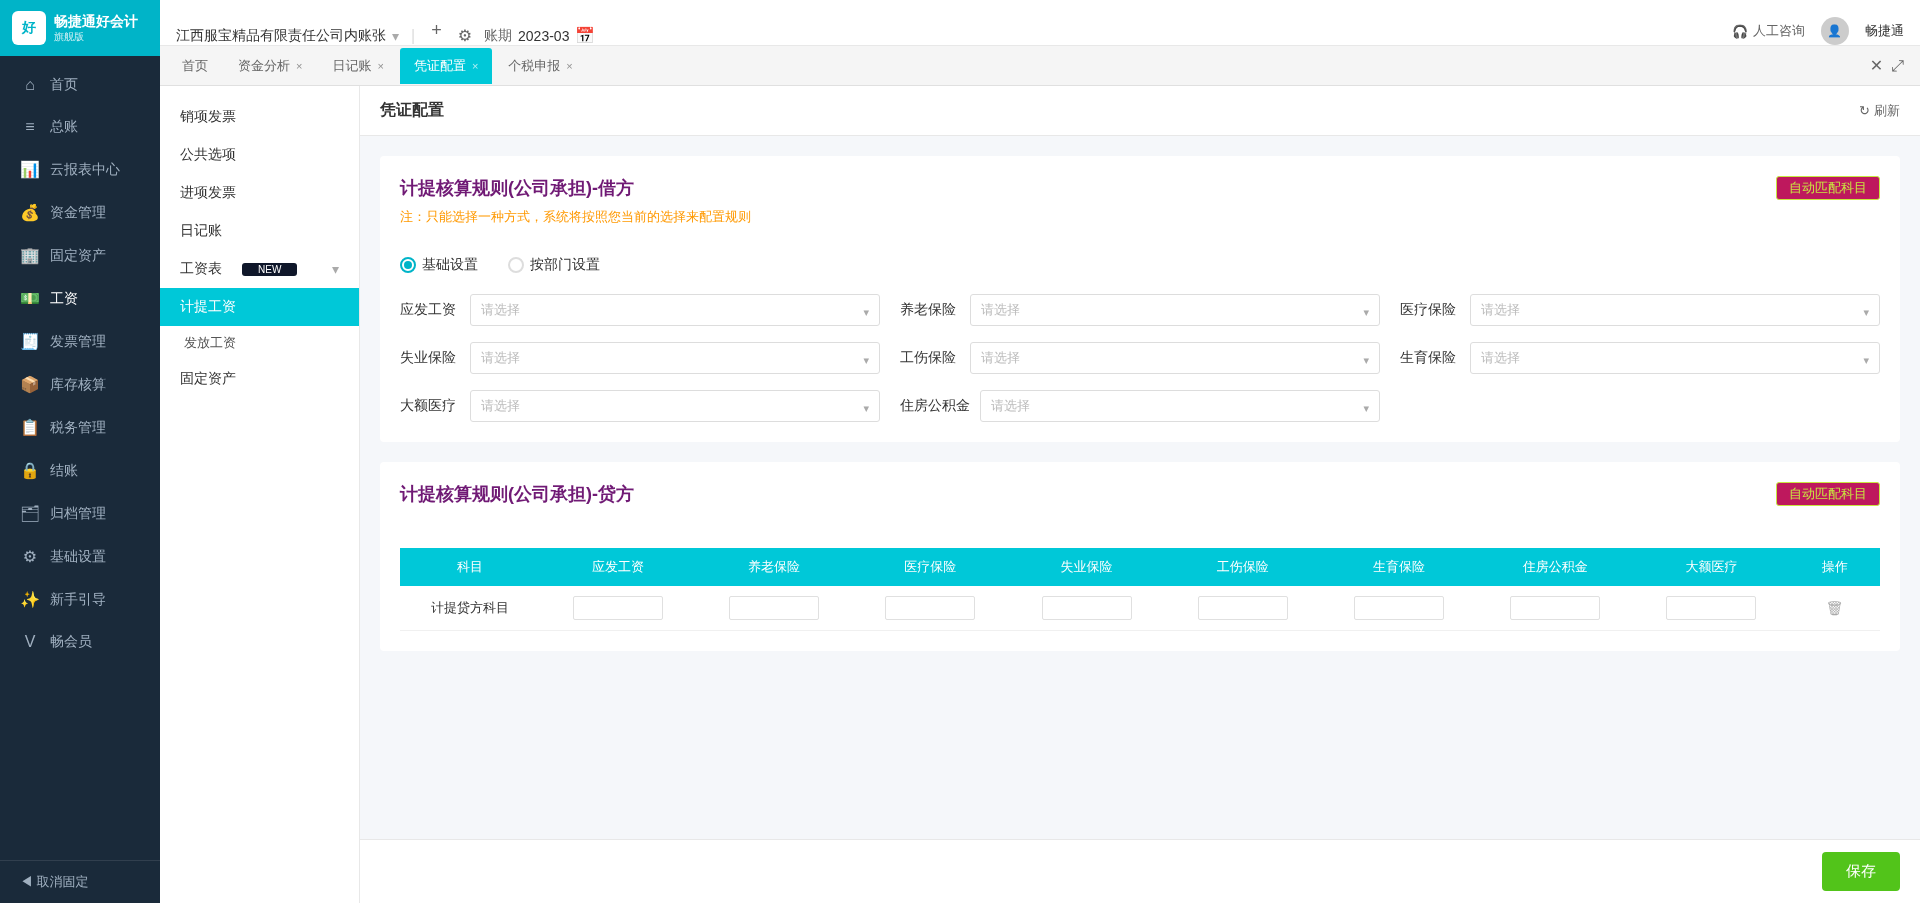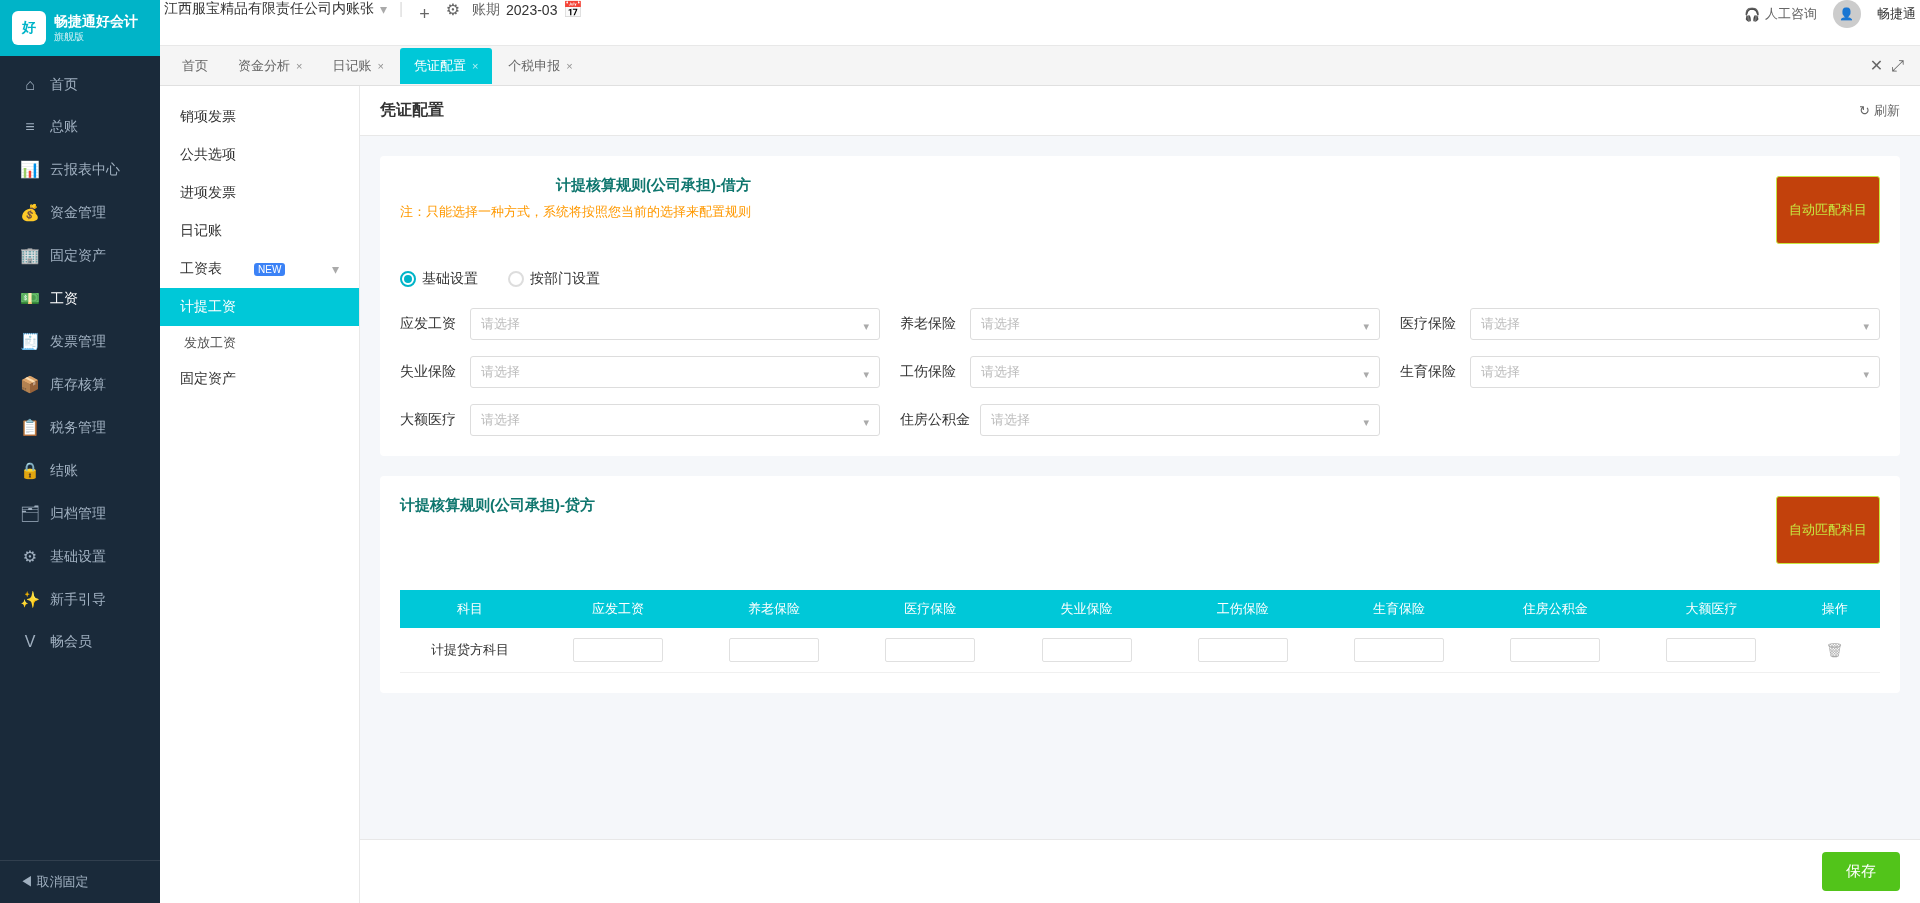--- a/index.html
+++ b/index.html
@@ -79,22 +79,22 @@
       flex-direction: column;
       height: 903px;
       overflow: hidden;
     }
 
     
     .topbar {
       background: white;
       height: 46px;
       display: flex;
-      align-items: flex-start;
-      padding: 0 4px;
+      align-items: flex-end;
+      padding: 0 16px;
       border-bottom: 1px solid #e8e8e8;
       gap: 12px;
     }
     .topbar-company {
       display: flex;
       align-items: center;
       gap: 6px;
       font-size: 14px;
       color: #333;
       cursor: pointer;
@@ -205,26 +205,26 @@
     .content-nav-sub {
       padding: 8px 24px;
       font-size: 13px;
       color: #555;
       cursor: pointer;
       display: flex;
       align-items: center;
       gap: 4px;
     }
     .badge-new {
-      background: #3b82f6;
+      background: #0f172a;
       color: white;
       font-size: 10px;
-      padding: 1px 4px;
+      padding: 1px 16px;
       border-radius: 3px;
-      margin-left: 20px;
+      margin-left: 8px;
     }
 
     
     .content-main {
       flex: 1;
       overflow: hidden;
       display: flex;
       flex-direction: column;
     }
 
@@ -258,25 +258,24 @@
     }
 
     
     .section-card {
       background: white;
       border-radius: 4px;
       padding: 20px;
       margin-bottom: 20px;
     }
     .section-title {
-      font-size: 15px;
+      font-size: 18px;
       font-weight: 600;
-      color: #0f766e;
+      color: #701a75;
       margin-bottom: 8px;
-      text-align: right;
     }
     .section-note {
       font-size: 13px;
       color: #ff9900;
       margin-bottom: 14px;
     }
 
     
     .radio-group {
       display: flex;
@@ -341,27 +340,27 @@
       cursor: pointer;
       background: white;
       min-width: 160px;
     }
     .form-select-arrow { color: #aaa; font-size: 11px; }
 
     
     .auto-match-btn {
       border: 1px solid #c8e640;
       color: #c8e640;
-      background: #c2410c;
-      padding: 24px 12px;
+      background: #be185d;
+      padding: 2px 12px;
       border-radius: 3px;
       font-size: 13px;
       cursor: pointer;
       float: right;
-      margin-bottom: 10px;
+      margin-bottom: 26px;
     }
     .section-header {
       display: flex;
       justify-content: space-between;
       align-items: flex-start;
       margin-bottom: 16px;
     }
 
     
     .data-table {

